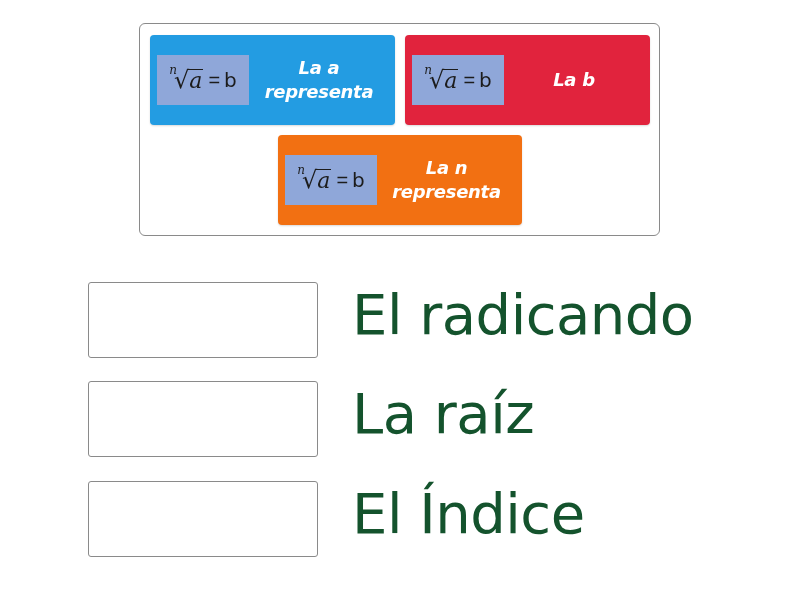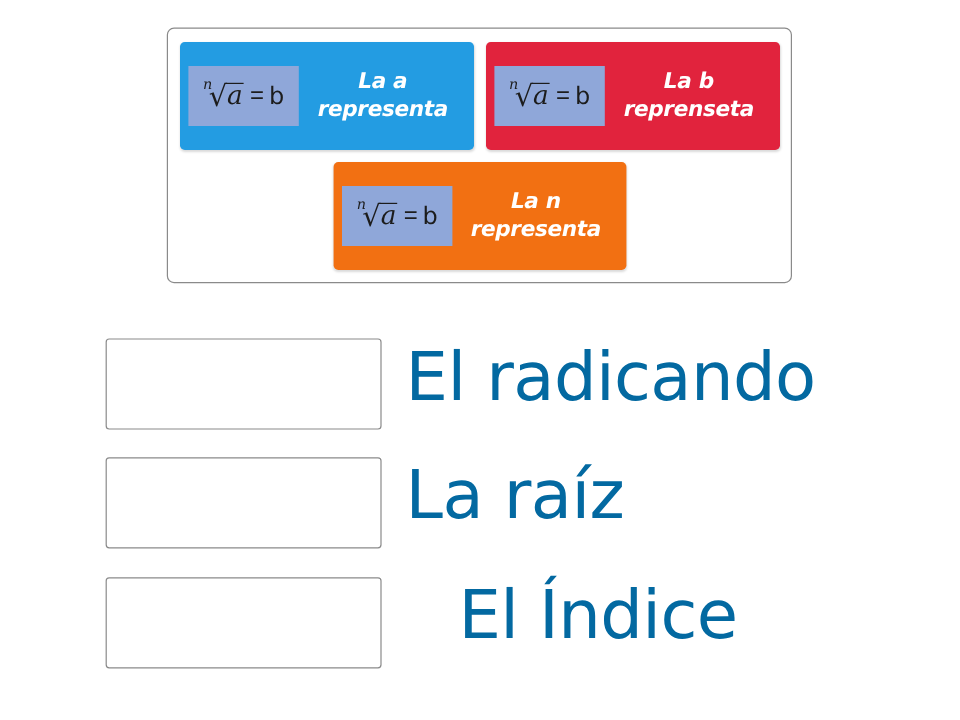--- a/index.html
+++ b/index.html
@@ -35,22 +35,22 @@
       flex: 1 1 auto; text-align: center; color: #ffffff; font-weight: bold;
       font-family: "DejaVu Sans", "Liberation Sans", sans-serif; font-size: 18px; line-height: 24px;
       letter-spacing: -0.3px;
       font-style: italic;
     }
     .drop {
       position: absolute; left: 88px; width: 230px; height: 76px; box-sizing: border-box;
       border: 1px solid #8a8a8a; border-radius: 3px; background: #fff;
     }
     .answer {
-      position: absolute; left: 338px; font-family: "DejaVu Sans", "Liberation Sans", sans-serif;
-      font-size: 56px; color: #0369a1; line-height: 76px; letter-spacing: -0.5px; white-space: nowrap;
+      position: absolute; left: 352px; font-family: "DejaVu Sans", "Liberation Sans", sans-serif;
+      font-size: 56px; color: #14532d; line-height: 76px; letter-spacing: -0.5px; white-space: nowrap;
     }
   </style>
 </head>
 <body>
 
 <div class="tray"></div>
 
 <div class="tile tile-a" style="background: rgb(35, 156, 226);">
   <div class="formula" style="background: rgb(143, 167, 217);">
     <span class="idx">n</span>
@@ -68,21 +68,20 @@
 <div class="tile tile-b" style="background: rgb(225, 35, 61);">
   <div class="formula" style="background: rgb(143, 167, 217);">
     <span class="idx">n</span>
       <span class="rad">√</span>
       <span class="var">a</span>
       <span class="eq">=</span>
       <span class="res">b</span>
   </div>
   <div class="label">
     <span>La</span> <b>b</b><br>
-    <span>reprenseta</span>
   </div>
 </div>
 
 <div class="tile tile-n" style="background: rgb(242, 112, 18);">
   <div class="formula" style="background: rgb(143, 167, 217);">
     <span class="idx">n</span>
       <span class="rad">√</span>
       <span class="var">a</span>
       <span class="eq">=</span>
       <span class="res">b</span>
@@ -93,13 +92,13 @@
   </div>
 </div>
 
 <div class="drop" style="top:282px;"></div>
 <div class="answer" style="top:277px;">El radicando</div>
 
 <div class="drop" style="top:381px;"></div>
 <div class="answer" style="top:376px;">La raíz</div>
 
 <div class="drop" style="top:481px;"></div>
-<div class="answer" style="top:476px;margin-left:44px;">El Índice</div>
+<div class="answer" style="top:476px;">El Índice</div>
 
 </body></html>

